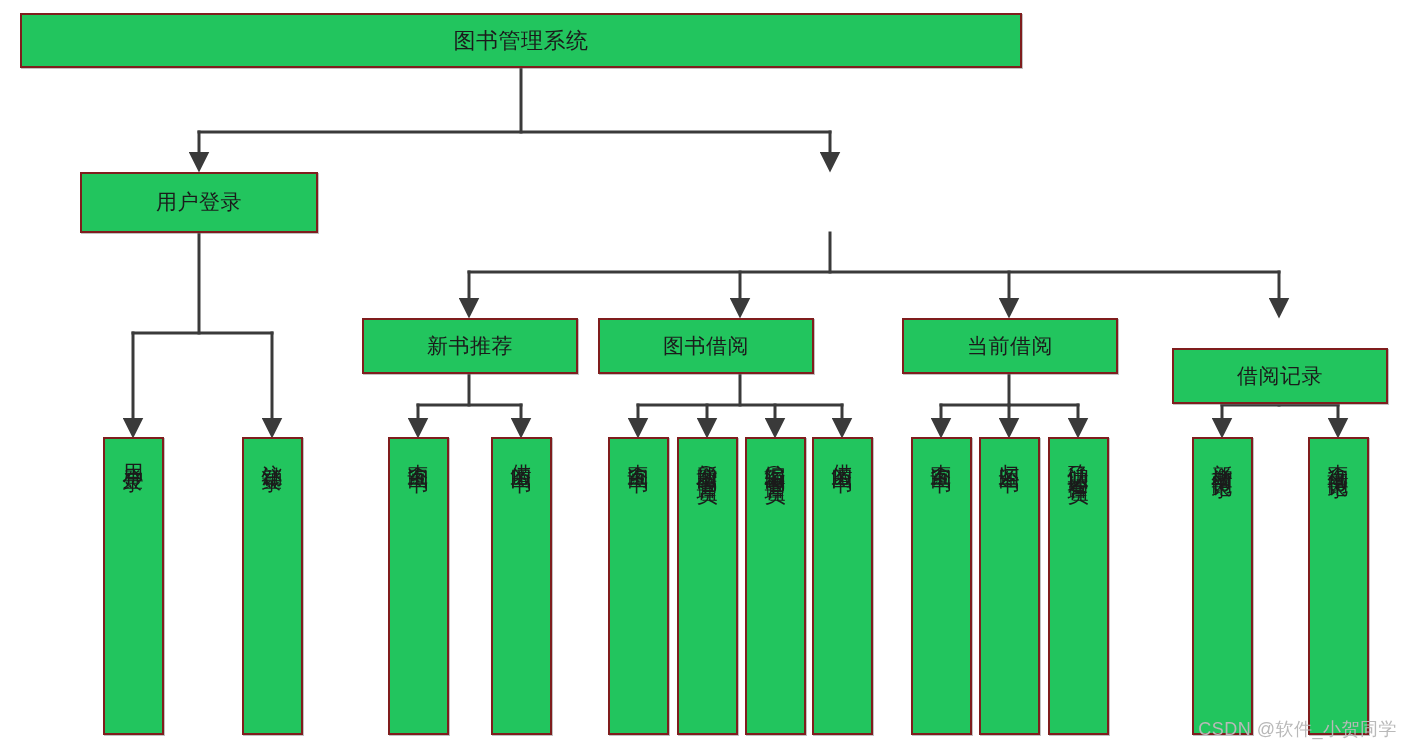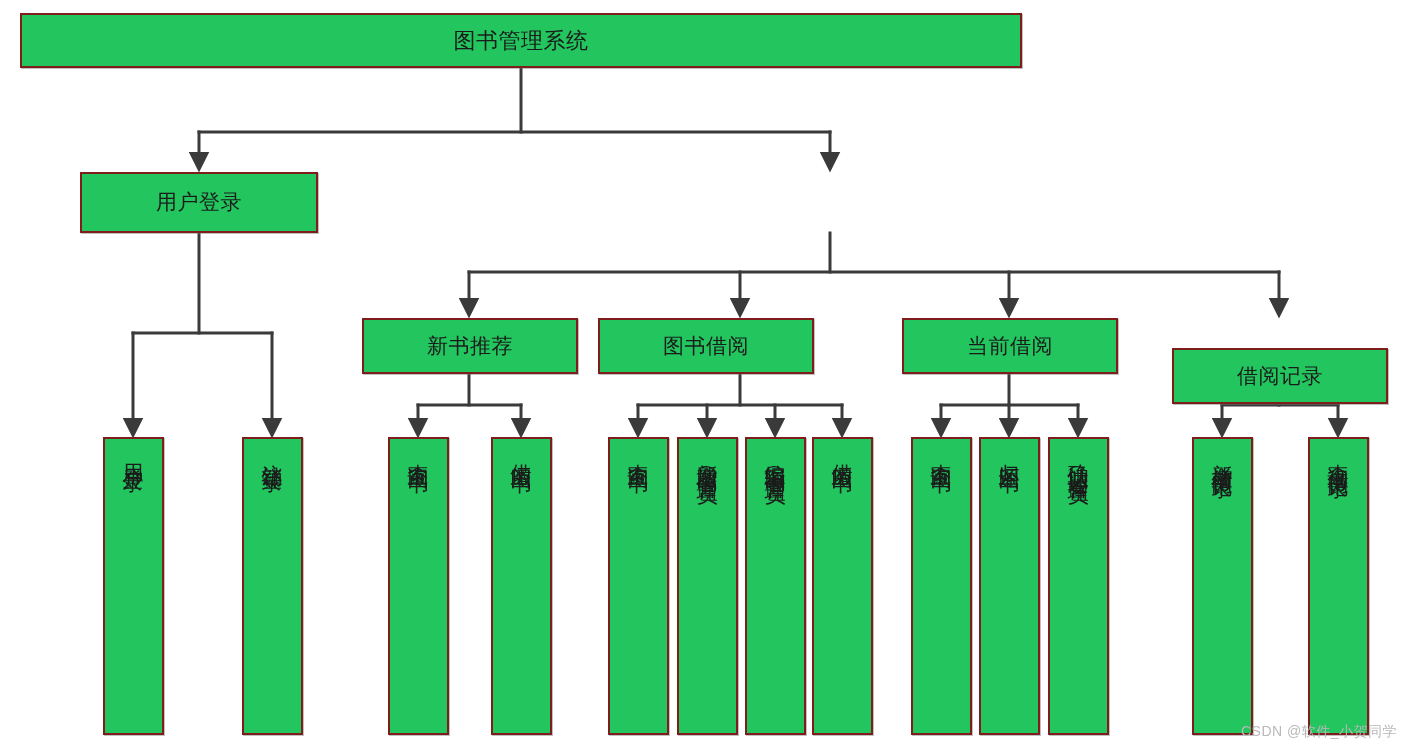--- a/index.html
+++ b/index.html
@@ -62,21 +62,21 @@
     text-orientation: upright;
     font-size: 21px;
     letter-spacing: 3px;
     line-height: 1;
     white-space: pre-line;
   }
   .watermark {
     position: absolute;
     right: 8px;
     bottom: 6px;
-    font-size: 14px;
+    font-size: 18px;
     color: #b9b9b9;
     letter-spacing: 0.5px;
     user-select: none;
     white-space: nowrap;
   }
 </style>
 </head>
 <body>
 
 <div id="canvas">

